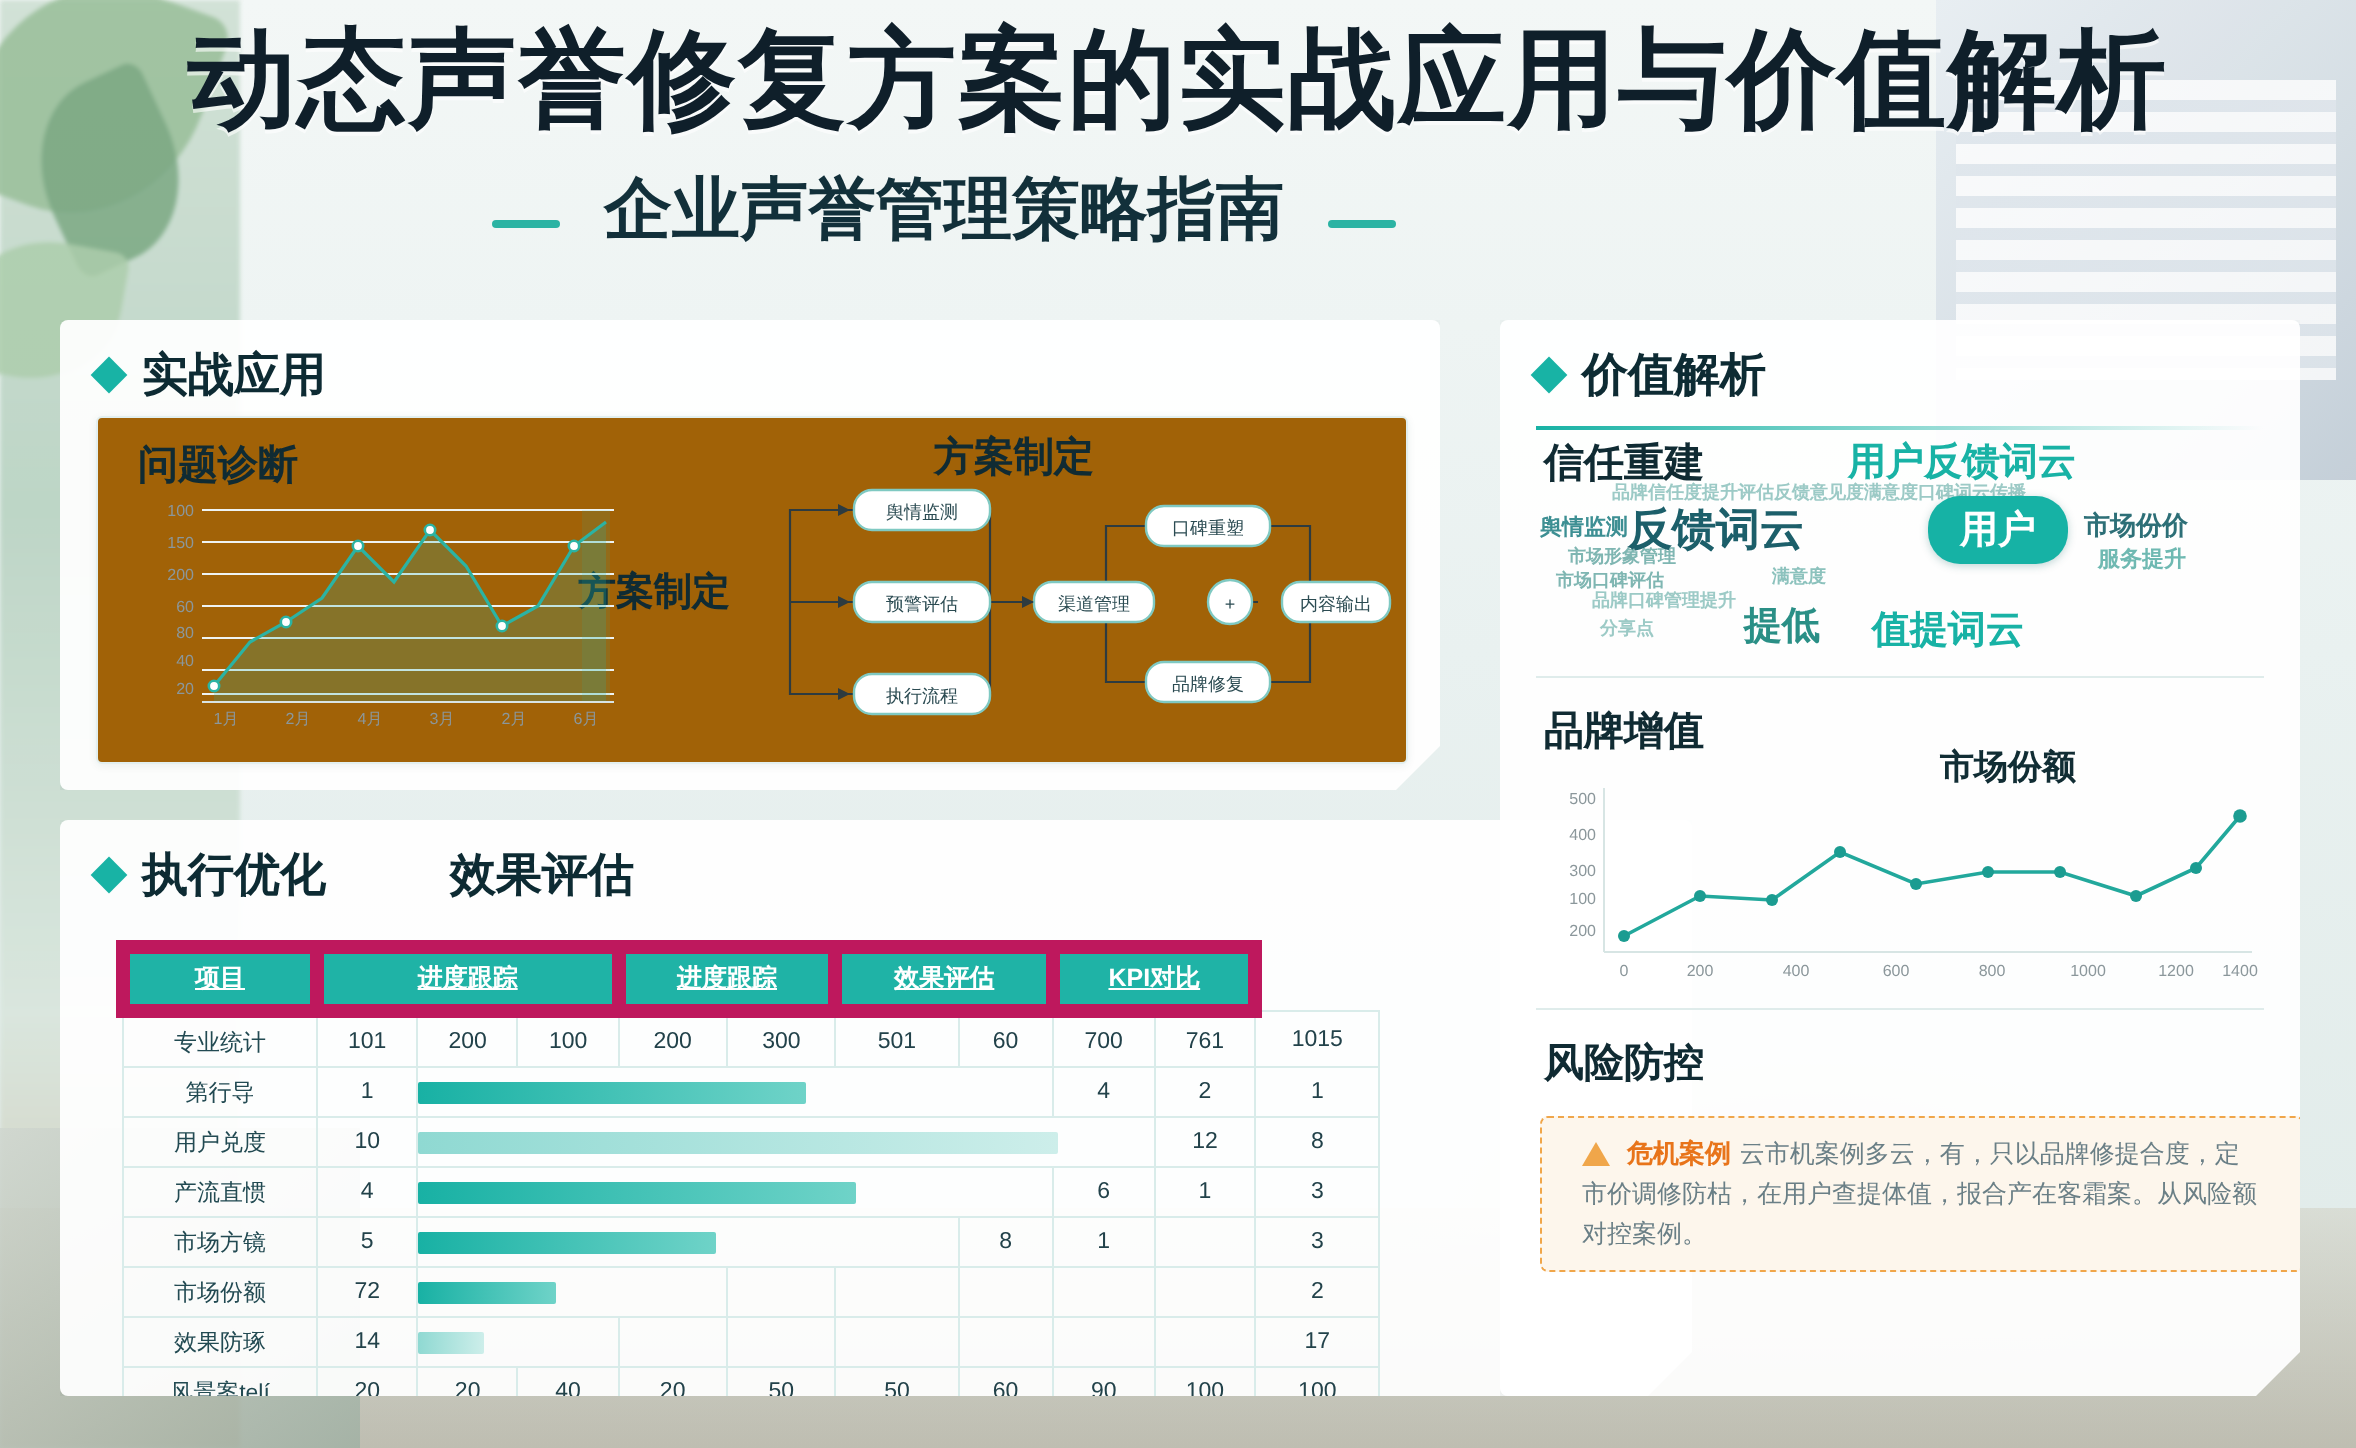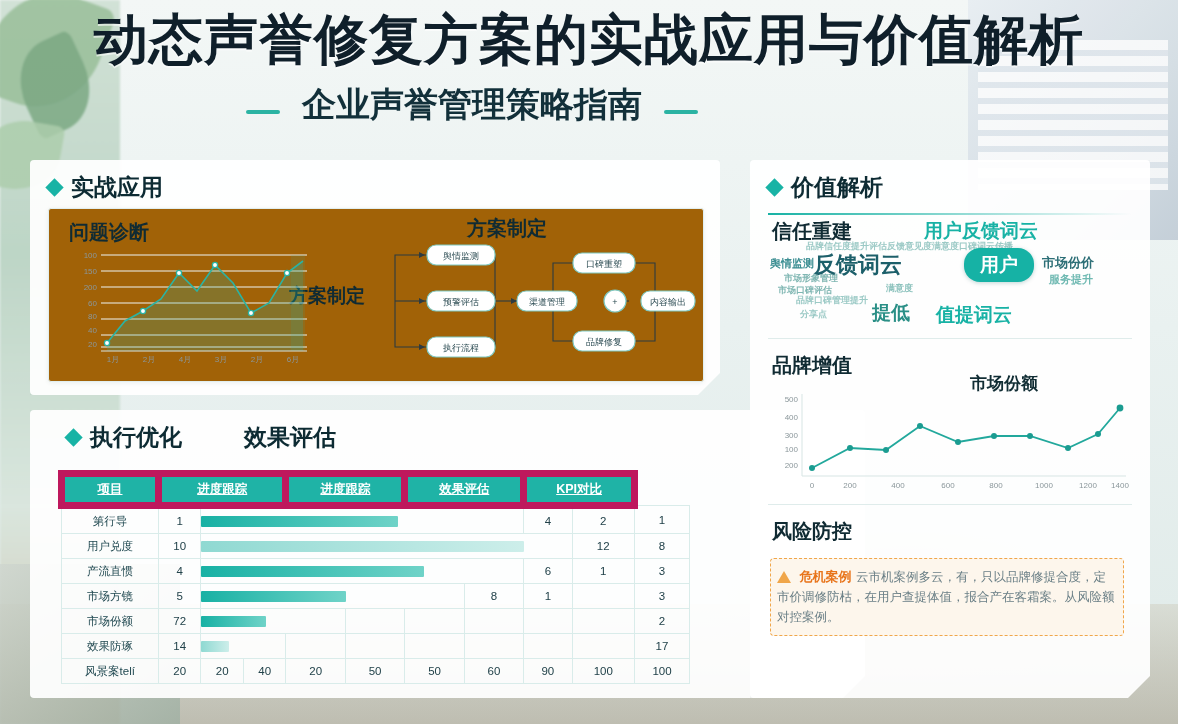--- a/index.html
+++ b/index.html
@@ -46,21 +46,21 @@
     box-shadow:0 2px 10px rgba(20,60,60,.12);
     border-radius:4px;}
   .panel.clip{clip-path:polygon(0 0,100% 0,100% calc(100% - 22px),calc(100% - 22px) 100%,0 100%);}
   .panel-head{display:flex;align-items:center;gap:10px;padding:12px 18px 6px 18px;}
   .diamond{width:13px;height:13px;background:#18b3a5;transform:rotate(45deg);flex:none;}
   .panel-title{font-size:23px;font-weight:bold;color:#0d2b33;}
   .hline{height:2px;background:linear-gradient(90deg,#17b2a4,rgba(23,178,164,0));margin:4px 18px 0 18px;}
 
   
   #p1{left:30px;top:160px;width:690px;height:235px;}
-  #p2{left:30px;top:410px;width:816px;height:288px;padding-left:19px;}
+  #p2{left:30px;top:410px;width:816px;height:288px;}
   #p3{left:750px;top:160px;width:400px;height:538px;}
 
   .inner-card{position:absolute;background:#a16207;border:1px solid #e2efef;border-radius:3px;
     box-shadow:0 1px 4px rgba(20,80,80,.08);}
 
   .sec-title{font-size:20px;font-weight:bold;color:#102b33;}
   .tick-lbl{font-size:8px;fill:#8b979b;}
 
   
   .flow-node{fill:#fff;stroke:#7fc9c2;stroke-width:1.2;}
@@ -76,21 +76,21 @@
   .bar{height:11px;background:linear-gradient(90deg,#18b1a4,#6fd3c8);display:block;border-radius:1px;}
   .bar.light{background:linear-gradient(90deg,#8fd9d2,#cdeeea);}
 
   
   .cloud{position:relative;height:120px;}
   .w{position:absolute;font-weight:bold;white-space:nowrap;}
   .pill{position:absolute;background:#16b2a5;color:#fff;font-weight:bold;border-radius:16px;
     padding:4px 16px;font-size:19px;box-shadow:0 1px 4px rgba(0,90,90,.25);}
 
   
-  .riskbox{border:1px dashed #f0a64a;background:#fdf6ec;border-radius:4px;padding:8px 6px;}
+  .riskbox{border:1px dashed #f0a64a;background:#fdf6ec;border-radius:4px;padding:8px 20px;}
   .risk-tag{color:#e8741a;font-weight:bold;font-size:13px;}
   .risk-txt{color:#6a7f86;font-size:12.5px;line-height:20px;}
   .warn{display:inline-block;width:0;height:0;border-left:7px solid transparent;border-right:7px solid transparent;
     border-bottom:12px solid #f0a64a;vertical-align:-2px;margin-right:4px;position:relative;}
 </style>
 </head>
 <body>
 
 <div class="bg"></div>
 <div class="bg-left">
@@ -225,20 +225,33 @@
       <thead>
         <tr>
           <th>项目</th>
           <th colspan="3">进度跟踪</th>
           <th colspan="2">进度跟踪</th>
           <th colspan="2">效果评估</th>
           <th colspan="2">KPI对比</th>
         </tr>
       </thead>
       <tbody>
+        <tr>
+          <td class="name">专业统计</td>
+          <td>101</td>
+          <td>200</td>
+          <td>100</td>
+          <td>200</td>
+          <td>300</td>
+          <td>501</td>
+          <td>60</td>
+          <td>700</td>
+          <td>761</td>
+          <td>1015</td>
+        </tr>
         <tr>
           <td class="name">第行导</td>
           <td>1</td>
           <td colspan="6" style="text-align:left;padding-left:0">
               <span class="bar" style="width:62%"></span>
             </td>
           <td>4</td>
           <td>2</td>
           <td>1</td>
         </tr>

